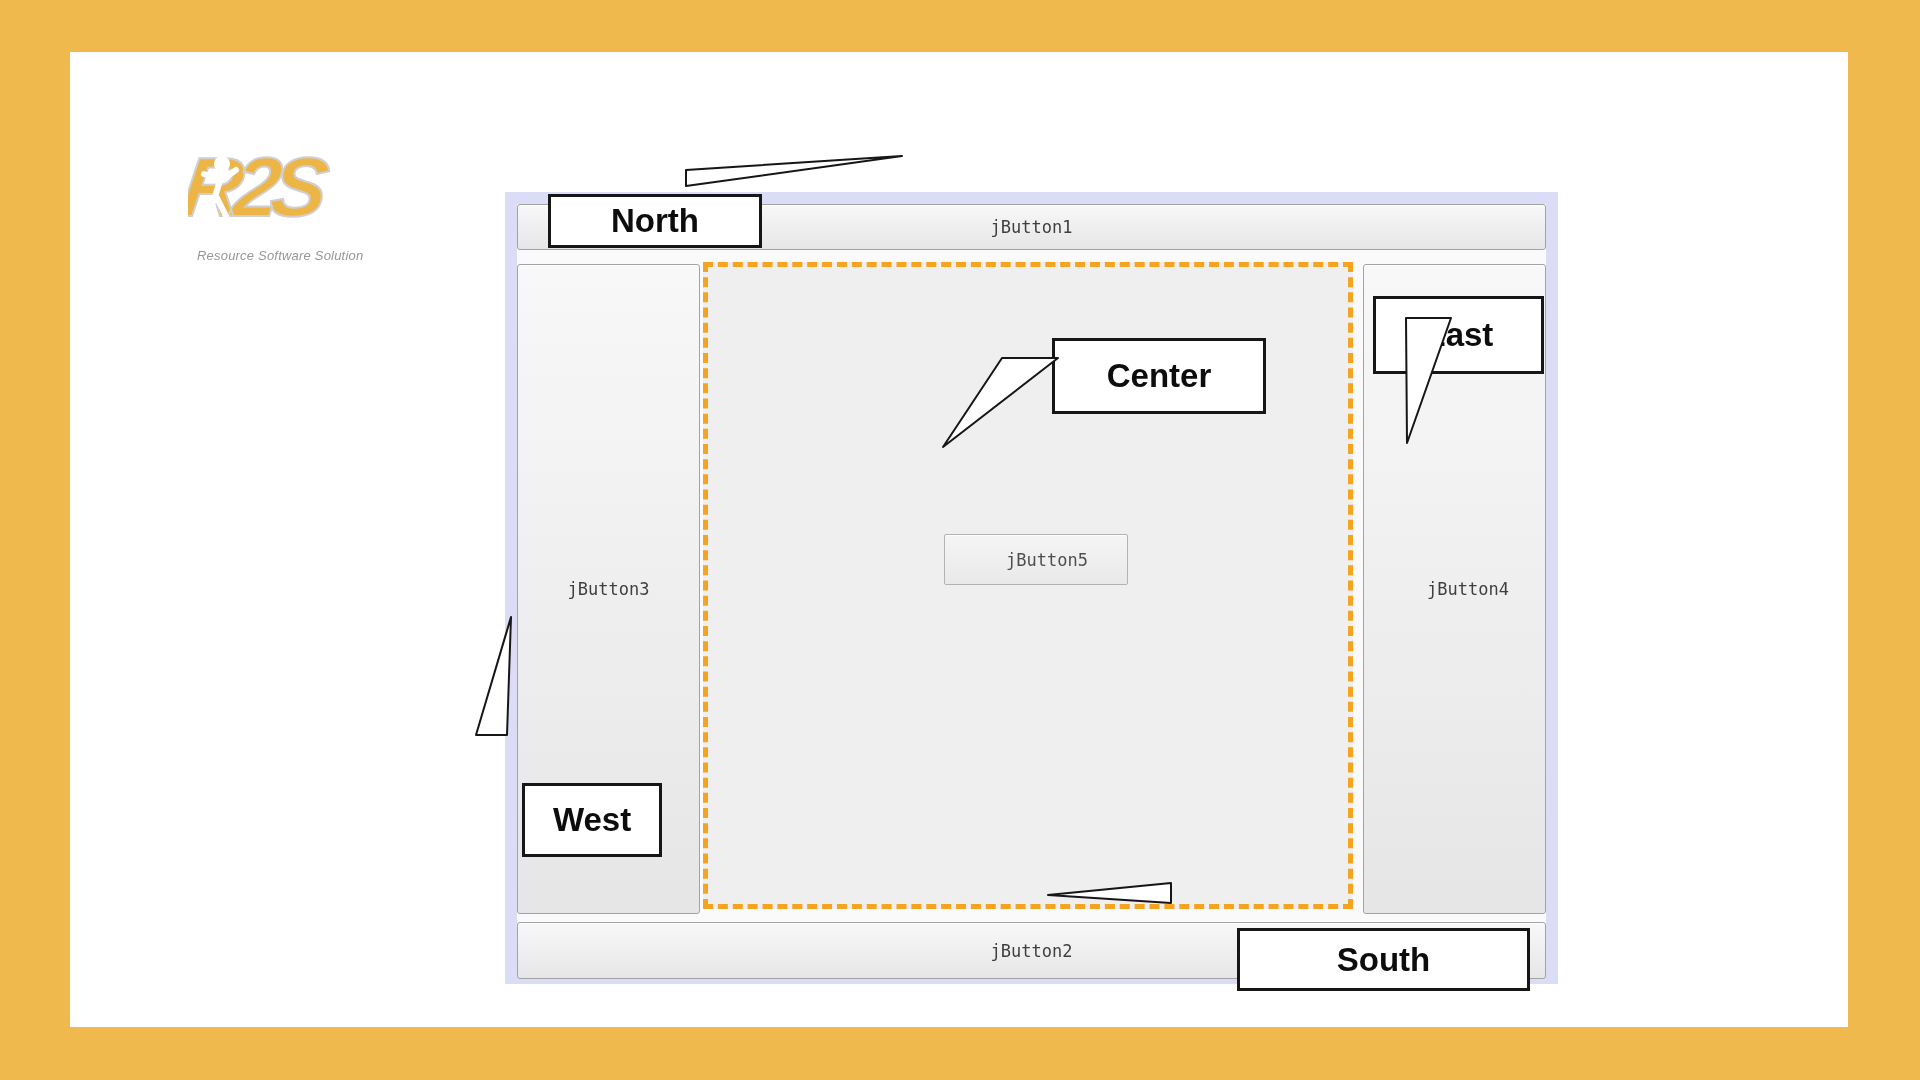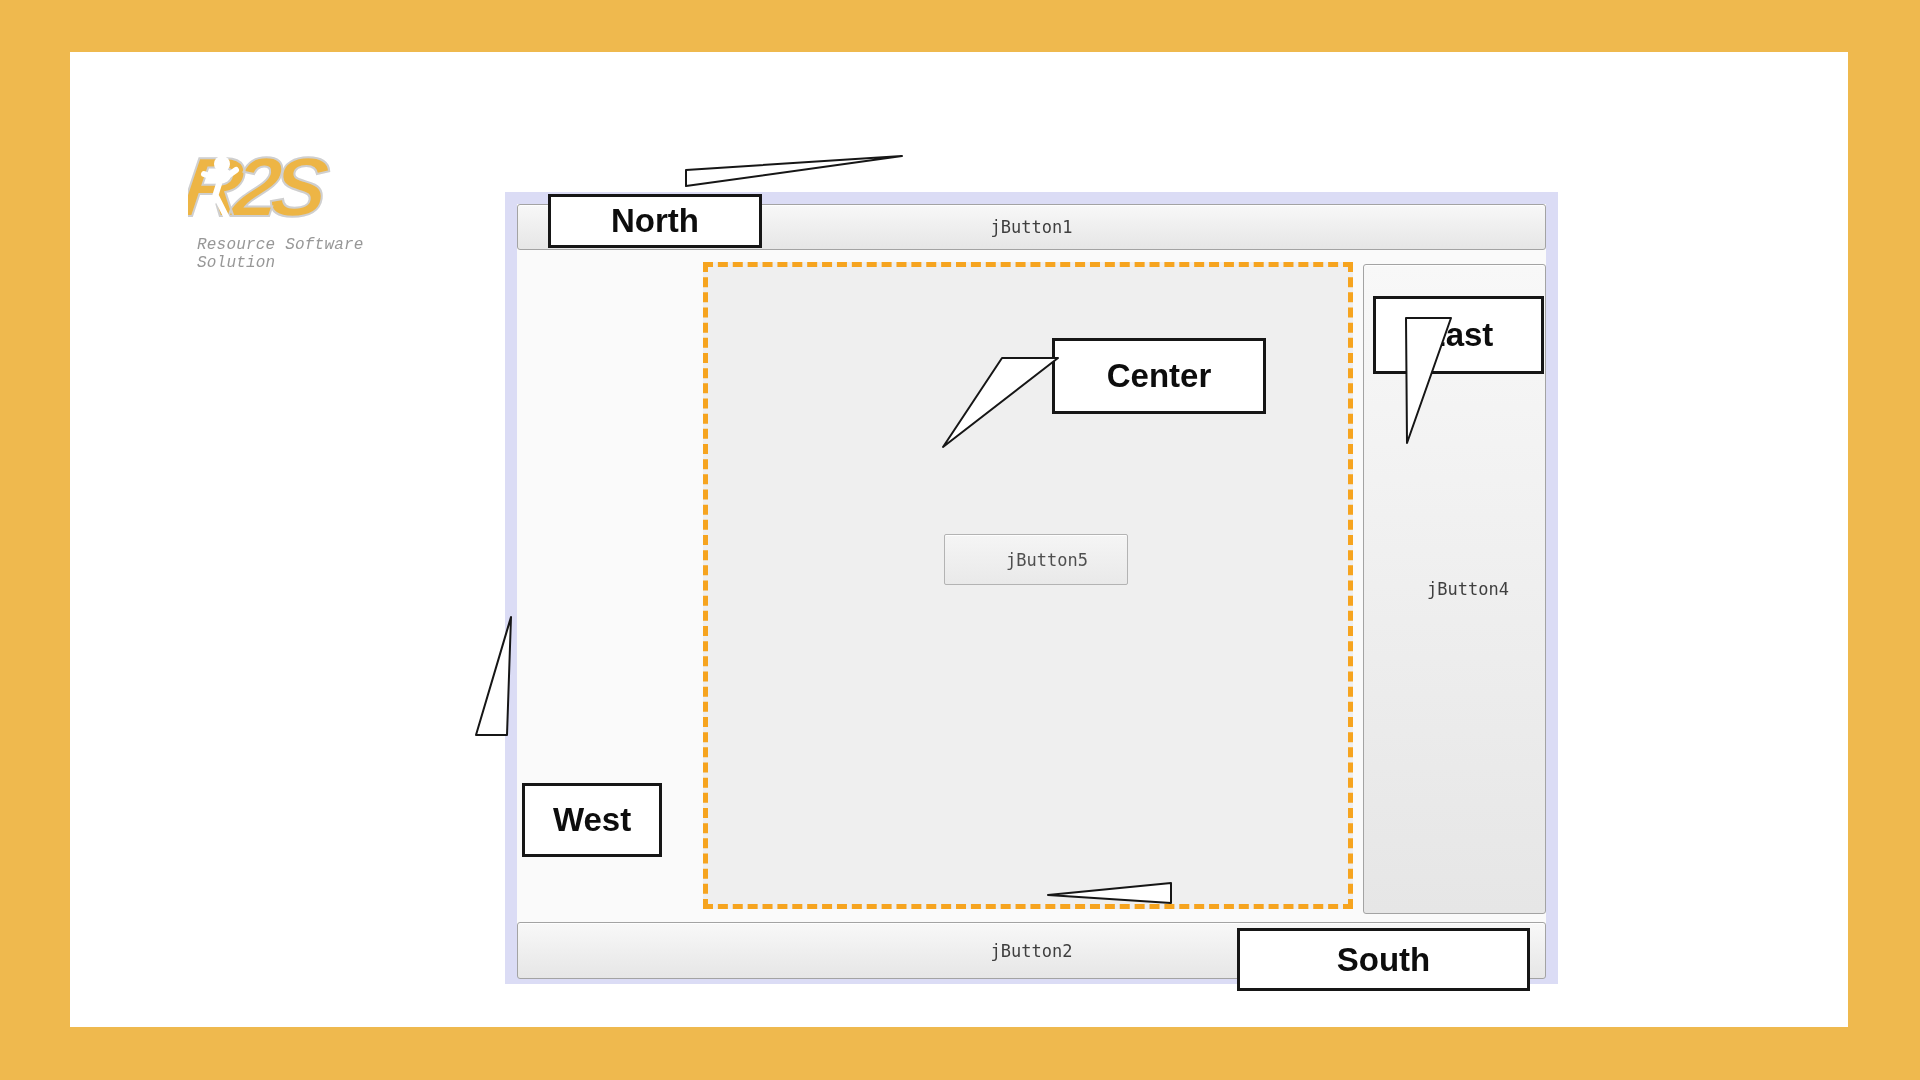--- a/index.html
+++ b/index.html
@@ -9,22 +9,22 @@
     font-family:"Liberation Sans",sans-serif;
   }
   .slide{
     position:absolute;left:70px;top:52px;width:1778px;height:975px;
     background:#ffffff;
   }
 
   
   .logo{position:absolute;left:118px;top:82px;width:180px;height:105px;}
   .tagline{
-    position:absolute;left:127px;top:184px;width:170px;
-    font-size:16px;font-style:italic;color:#979797;letter-spacing:.2px;font-family:Liberation Mono, monospace;
+    position:absolute;left:127px;top:196px;width:170px;
+    font-size:13px;font-style:italic;color:#979797;letter-spacing:.2px;
   }
 
   
   .panel{
     position:absolute;left:435px;top:140px;width:1053px;height:792px;
     background:#DBDCF5;
   }
   .panel-inner{
     position:absolute;left:12px;top:12px;width:1029px;height:768px;
     background:#fafafa;
@@ -81,20 +81,21 @@
         <path d="M34 40 L26 66 M26 66 L14 88 M28 62 L40 86 M32 46 L16 40 M34 46 L48 36"></path>
       </g>
     </svg>
     <div class="tagline">Resource Software Solution</div>
 
     <div class="panel">
       <div class="panel-inner">
 
         <div class="jbtn" id="btn-north">jButton1</div>
 
+        <div class="jbtn" id="btn-west">jButton3</div>
 
         <div class="center-region">
           <div class="jbtn" id="btn-center">jButton5</div>
         </div>
 
         <div class="jbtn" id="btn-east">jButton4</div>
 
         <div class="jbtn" id="btn-south">jButton2</div>
       </div>
     </div>

